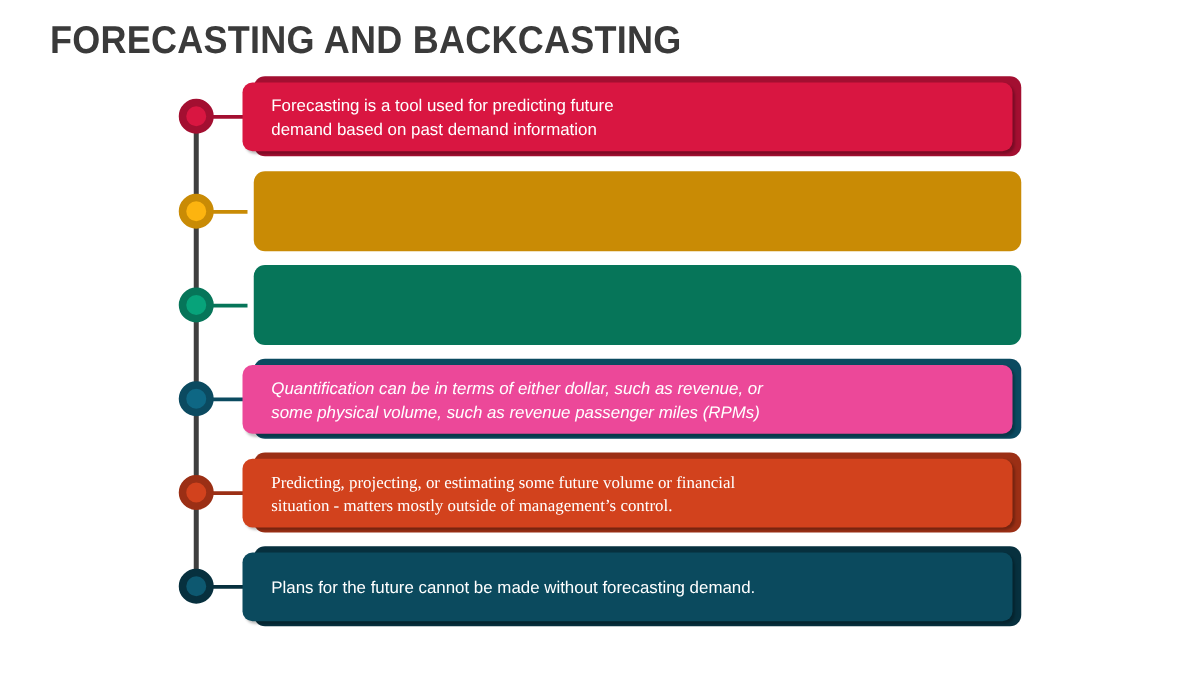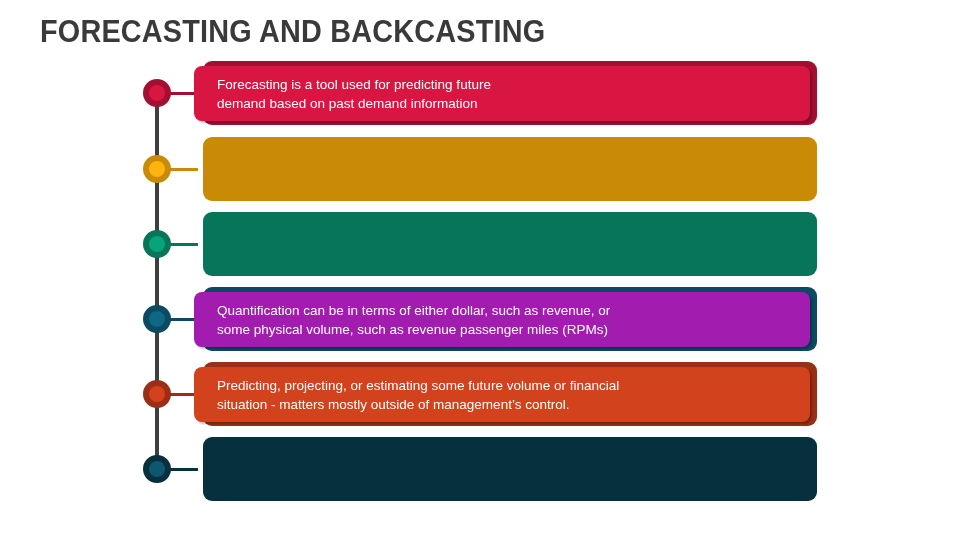--- a/index.html
+++ b/index.html
@@ -61,32 +61,35 @@
   </div>
   <div class="row" style="top:211px">
     <div class="node" style="top: 19px; background: rgb(7, 163, 122); border-color: rgb(6, 117, 89);"></div>
     <div class="connector" style="top: 32px; background: rgb(6, 117, 89);"></div>
     <div class="card-back" style="top: 1px; height: 64px; background: rgb(6, 117, 89);"></div>
   </div>
   <div class="row" style="top:286px">
     <div class="node" style="top: 19px; background: rgb(14, 103, 132); border-color: rgb(11, 74, 96);"></div>
     <div class="connector" style="top: 32px; background: rgb(11, 74, 96);"></div>
     <div class="card-back" style="top: 1px; height: 64px; background: rgb(11, 74, 96);"></div>
-    <div class="card-front" style="top: 6px; height: 55px; background: #a21caf;">
+    <div class="card-front" style="top: 6px; height: 55px; background: #ec4899; font-style: italic;">
       <span class="card-text">Quantification can be in terms of either dollar, such as revenue, or
 some physical volume, such as revenue passenger miles (RPMs)</span>
     </div>
   </div>
   <div class="row" style="top:361px">
     <div class="node" style="top: 19px; background: rgb(210, 66, 29); border-color: rgb(155, 47, 21);"></div>
     <div class="connector" style="top: 32px; background: rgb(155, 47, 21);"></div>
     <div class="card-back" style="top: 1px; height: 64px; background: rgb(155, 47, 21);"></div>
-    <div class="card-front" style="top: 6px; height: 55px; background: rgb(210, 66, 29);">
+    <div class="card-front" style="top: 6px; height: 55px; background: rgb(210, 66, 29); font-family: Liberation Serif, serif;">
       <span class="card-text">Predicting, projecting, or estimating some future volume or financial
 situation - matters mostly outside of management’s control.</span>
     </div>
   </div>
   <div class="row" style="top:436px">
     <div class="node" style="top: 19px; background: rgb(13, 88, 112); border-color: rgb(7, 48, 62);"></div>
     <div class="connector" style="top: 32px; background: rgb(7, 48, 62);"></div>
     <div class="card-back" style="top: 1px; height: 64px; background: rgb(7, 48, 62);"></div>
+    <div class="card-front" style="top: 6px; height: 55px; background: rgb(11, 74, 94);">
+      <span class="card-text">Plans for the future cannot be made without forecasting demand.</span>
+    </div>
   </div>
 </div>
 
 </body></html>

